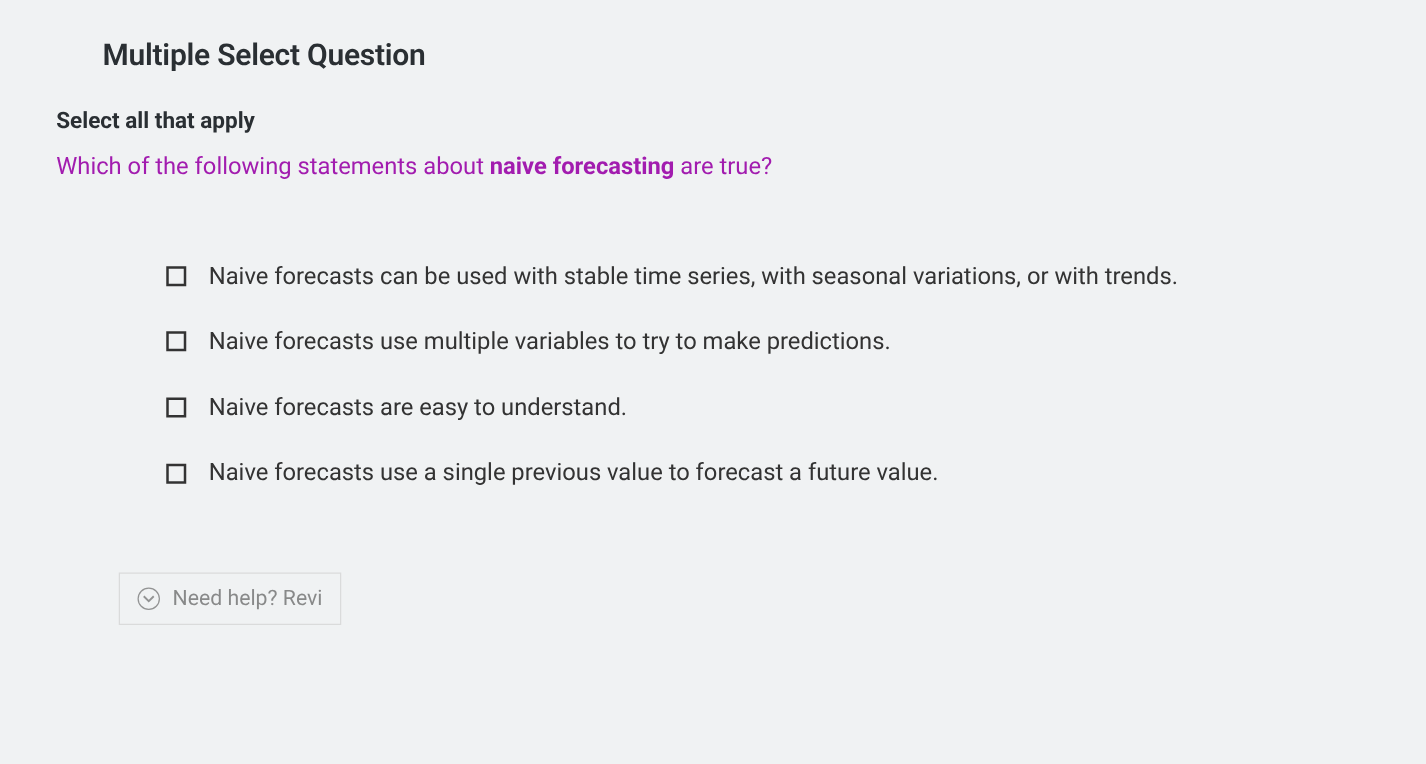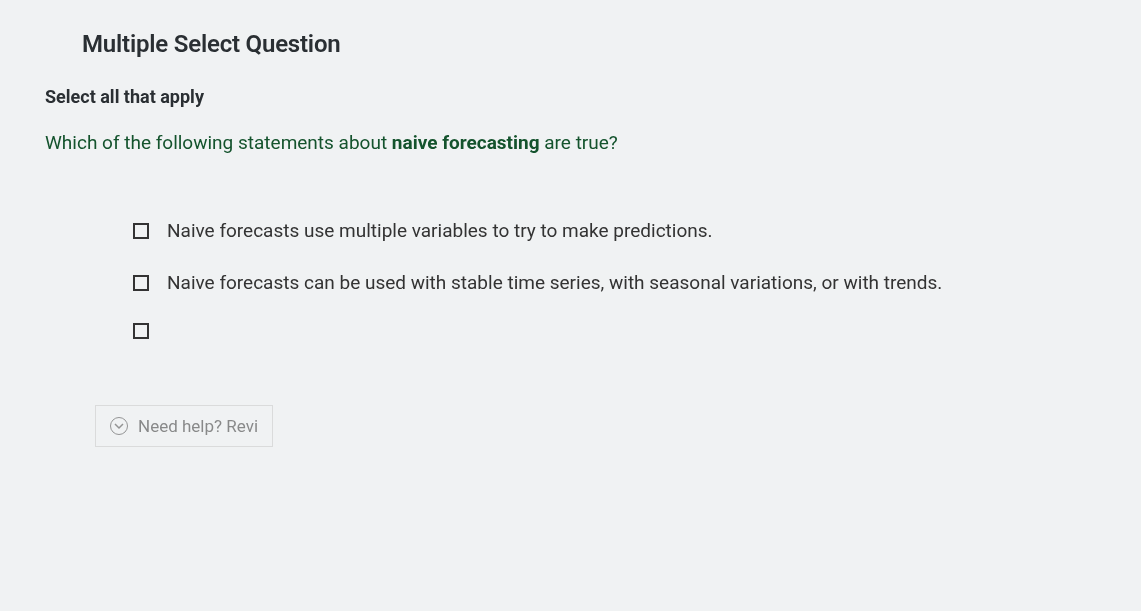--- a/index.html
+++ b/index.html
@@ -21,26 +21,26 @@
       font-weight: 600;
       color: #2a2f33;
       margin-bottom: 28px;
       letter-spacing: -0.2px;
       margin-left: 37px;
     }
     .instruction {
       font-size: 18px;
       font-weight: 700;
       color: #2a2f33;
-      margin-bottom: 22px;
+      margin-bottom: 12px;
     }
     .stem {
       font-size: 19px;
       font-weight: 400;
-      color: #14532d;
+      color: #a21caf;
       margin-bottom: 60px;
       line-height: 1.5;
     }
     .stem .bold {
       font-weight: 700;
     }
     .options {
       padding-left: 88px;
     }
     .option-row {
@@ -105,28 +105,33 @@
 
 <div class="instruction">Select all that apply</div>
 
 <div class="stem">
   <span>Which of the following statements about </span><span class="bold">naive forecasting</span><span> are true?</span>
 </div>
 
 <div class="options">
   <div class="option-row">
     <div class="checkbox"></div>
+    <div class="option-label">Naive forecasts can be used with stable time series, with seasonal variations, or with trends.</div>
+  </div>
+  <div class="option-row">
+    <div class="checkbox"></div>
     <div class="option-label">Naive forecasts use multiple variables to try to make predictions.</div>
   </div>
   <div class="option-row">
     <div class="checkbox"></div>
-    <div class="option-label">Naive forecasts can be used with stable time series, with seasonal variations, or with trends.</div>
+    <div class="option-label">Naive forecasts are easy to understand.</div>
   </div>
   <div class="option-row">
     <div class="checkbox"></div>
+    <div class="option-label">Naive forecasts use a single previous value to forecast a future value.</div>
   </div>
 </div>
 
 <div class="hint-box fade-bottom">
   <span class="hint-icon">
     <svg viewBox="0 0 10 10" fill="none" stroke="#555" stroke-width="1.5">
       <polyline points="1,3 5,7 9,3"></polyline>
     </svg>
   </span>
   <span class="hint-text">Need help? Revi</span>

